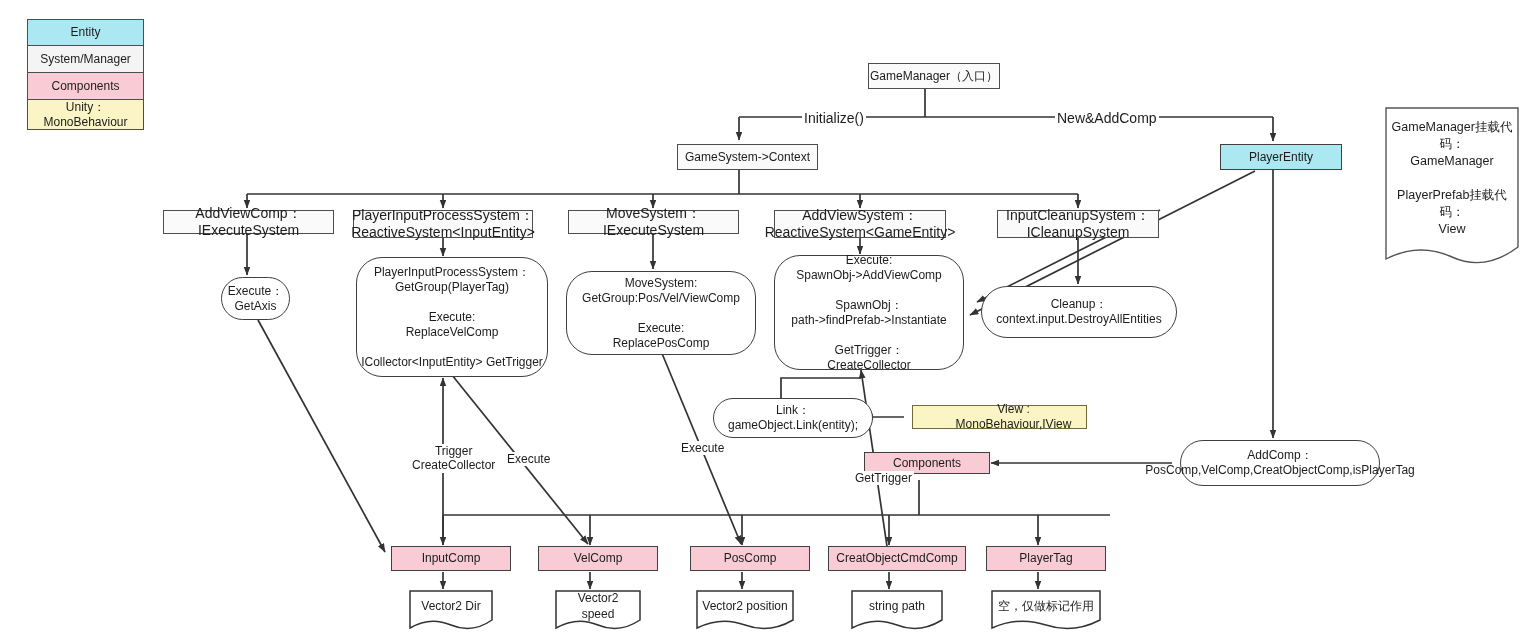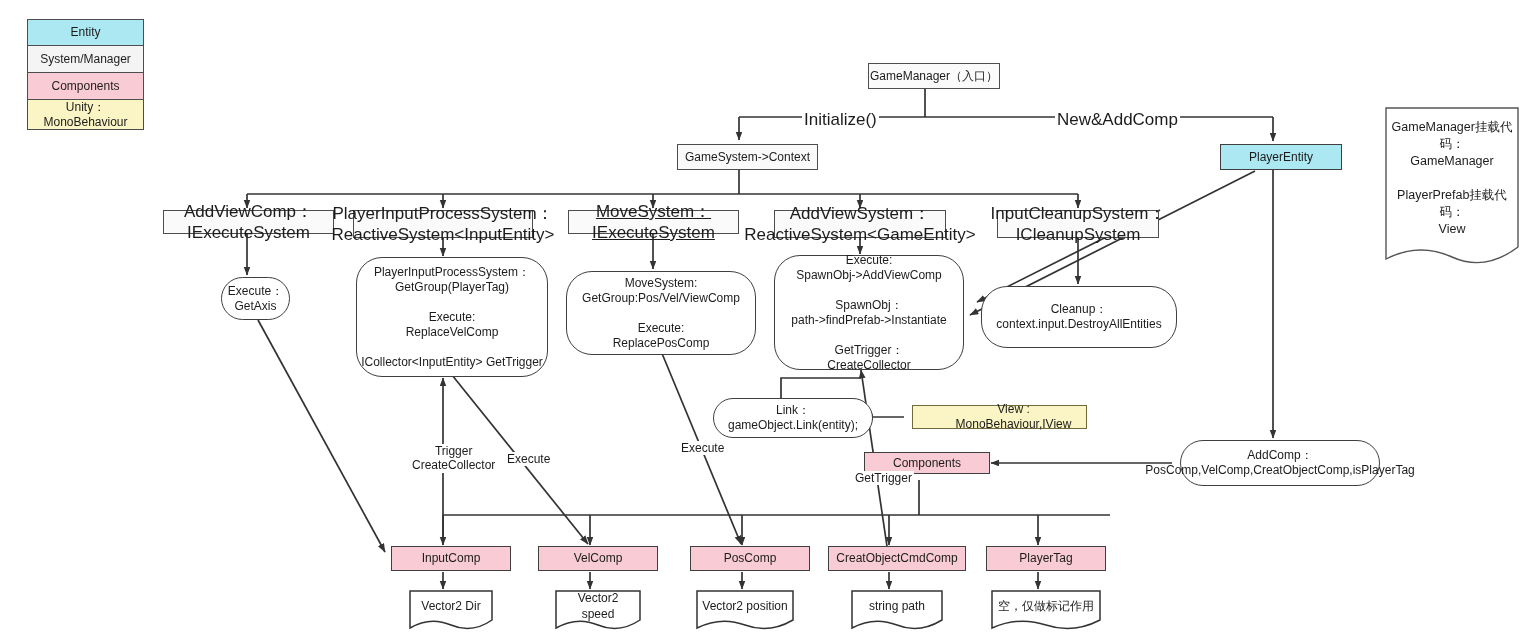--- a/index.html
+++ b/index.html
@@ -16,21 +16,21 @@
   .rect.plain{background:#fafafa;}
   .round{border:1.8px solid #3f3f3f;background:#fff;border-radius:26px;}
   .legend{position:absolute;z-index:4;}
   .legend .cell{box-sizing:border-box;border:1.6px solid #4d4d4d;display:flex;
        align-items:center;justify-content:center;text-align:center;line-height:1.2;}
   .elabel{position:absolute;z-index:5;background:#fff;padding:0 2px;
           text-align:center;line-height:1.2;color:#1c1c1c;}
   .note{position:absolute;z-index:3;display:flex;align-items:center;
         justify-content:center;text-align:center;line-height:1.35;}
   .note .txt{position:relative;z-index:2;padding:0 6px;}
-  .note svg{position:absolute;left:0;top:0;} .f12{font-size:12px;margin-left:8px;} .f115{font-size:17px;}
+  .note svg{position:absolute;left:0;top:0;} .f12{font-size:12px;margin-left:8px;} .f115{font-size:14px;}
   .f125{font-size:12.5px;}
 </style>
 </head>
 <body>
 
 <div id="stage">
 
   <svg id="edges" viewBox="0 0 1536 641">
     <defs>
       <marker id="ah" markerWidth="10" markerHeight="10" refX="8.4" refY="3.4" orient="auto" markerUnits="userSpaceOnUse">
@@ -114,21 +114,21 @@
 
   <div class="node rect plain f12" style="left:669px;top:144px;width:141px;height:26px;">GameSystem-&gt;Context</div>
 
   <div class="node rect entity f12" style="left:1212px;top:144px;width:122px;height:26px;">PlayerEntity</div>
 
   <div class="node rect plain f115" style="left:163px;top:210px;width:171px;height:24px;">AddViewComp：IExecuteSystem</div>
 
   <div class="node rect plain f115" style="left:353px;top:210px;width:180px;height:28px;white-space:pre-line;">PlayerInputProcessSystem：
 ReactiveSystem&lt;InputEntity&gt;</div>
 
-  <div class="node rect plain f115" style="left:568px;top:210px;width:171px;height:24px;text-decoration:underline;">MoveSystem：IExecuteSystem</div>
+  <div class="node rect plain f115" style="left:568px;top:210px;width:171px;height:24px;">MoveSystem：IExecuteSystem</div>
 
   <div class="node rect plain f115" style="left:774px;top:210px;width:172px;height:28px;white-space:pre-line;">AddViewSystem：
 ReactiveSystem&lt;GameEntity&gt;</div>
 
   <div class="node rect plain f115" style="left:997px;top:210px;width:162px;height:28px;white-space:pre-line;">InputCleanupSystem：
 ICleanupSystem</div>
 
   <div class="node round f12" style="left:213px;top:277px;width:69px;height:43px;white-space:pre-line;">Execute：
 GetAxis</div>
 
@@ -148,21 +148,21 @@
 
   <div class="node round f12" style="left:766px;top:255px;width:190px;height:115px;white-space:pre-line;">Execute:
 SpawnObj-&gt;AddViewComp
 
 SpawnObj：
 path-&gt;findPrefab-&gt;Instantiate
 
 GetTrigger：
 CreateCollector</div>
 
-  <div class="node round f12" style="left:973px;top:286px;width:196px;height:62px;white-space:pre-line;">Cleanup：
+  <div class="node round f12" style="left:973px;top:286px;width:196px;height:52px;white-space:pre-line;">Cleanup：
 context.input.DestroyAllEntities</div>
 
   <div class="node round f12" style="left:705px;top:398px;width:160px;height:40px;white-space:pre-line;">Link：
 gameObject.Link(entity);</div>
 
   <div class="node rect unity f12" style="left:904px;top:405px;width:175px;height:24px;padding-left:28px;">View : MonoBehaviour,IView</div>
 
   <div class="node rect comp f12" style="left:856px;top:452px;width:126px;height:22px;">Components</div>
 
   <div class="node round f12" style="left:1172px;top:440px;width:200px;height:46px;white-space:pre-line;padding:0 6px;">AddComp：

